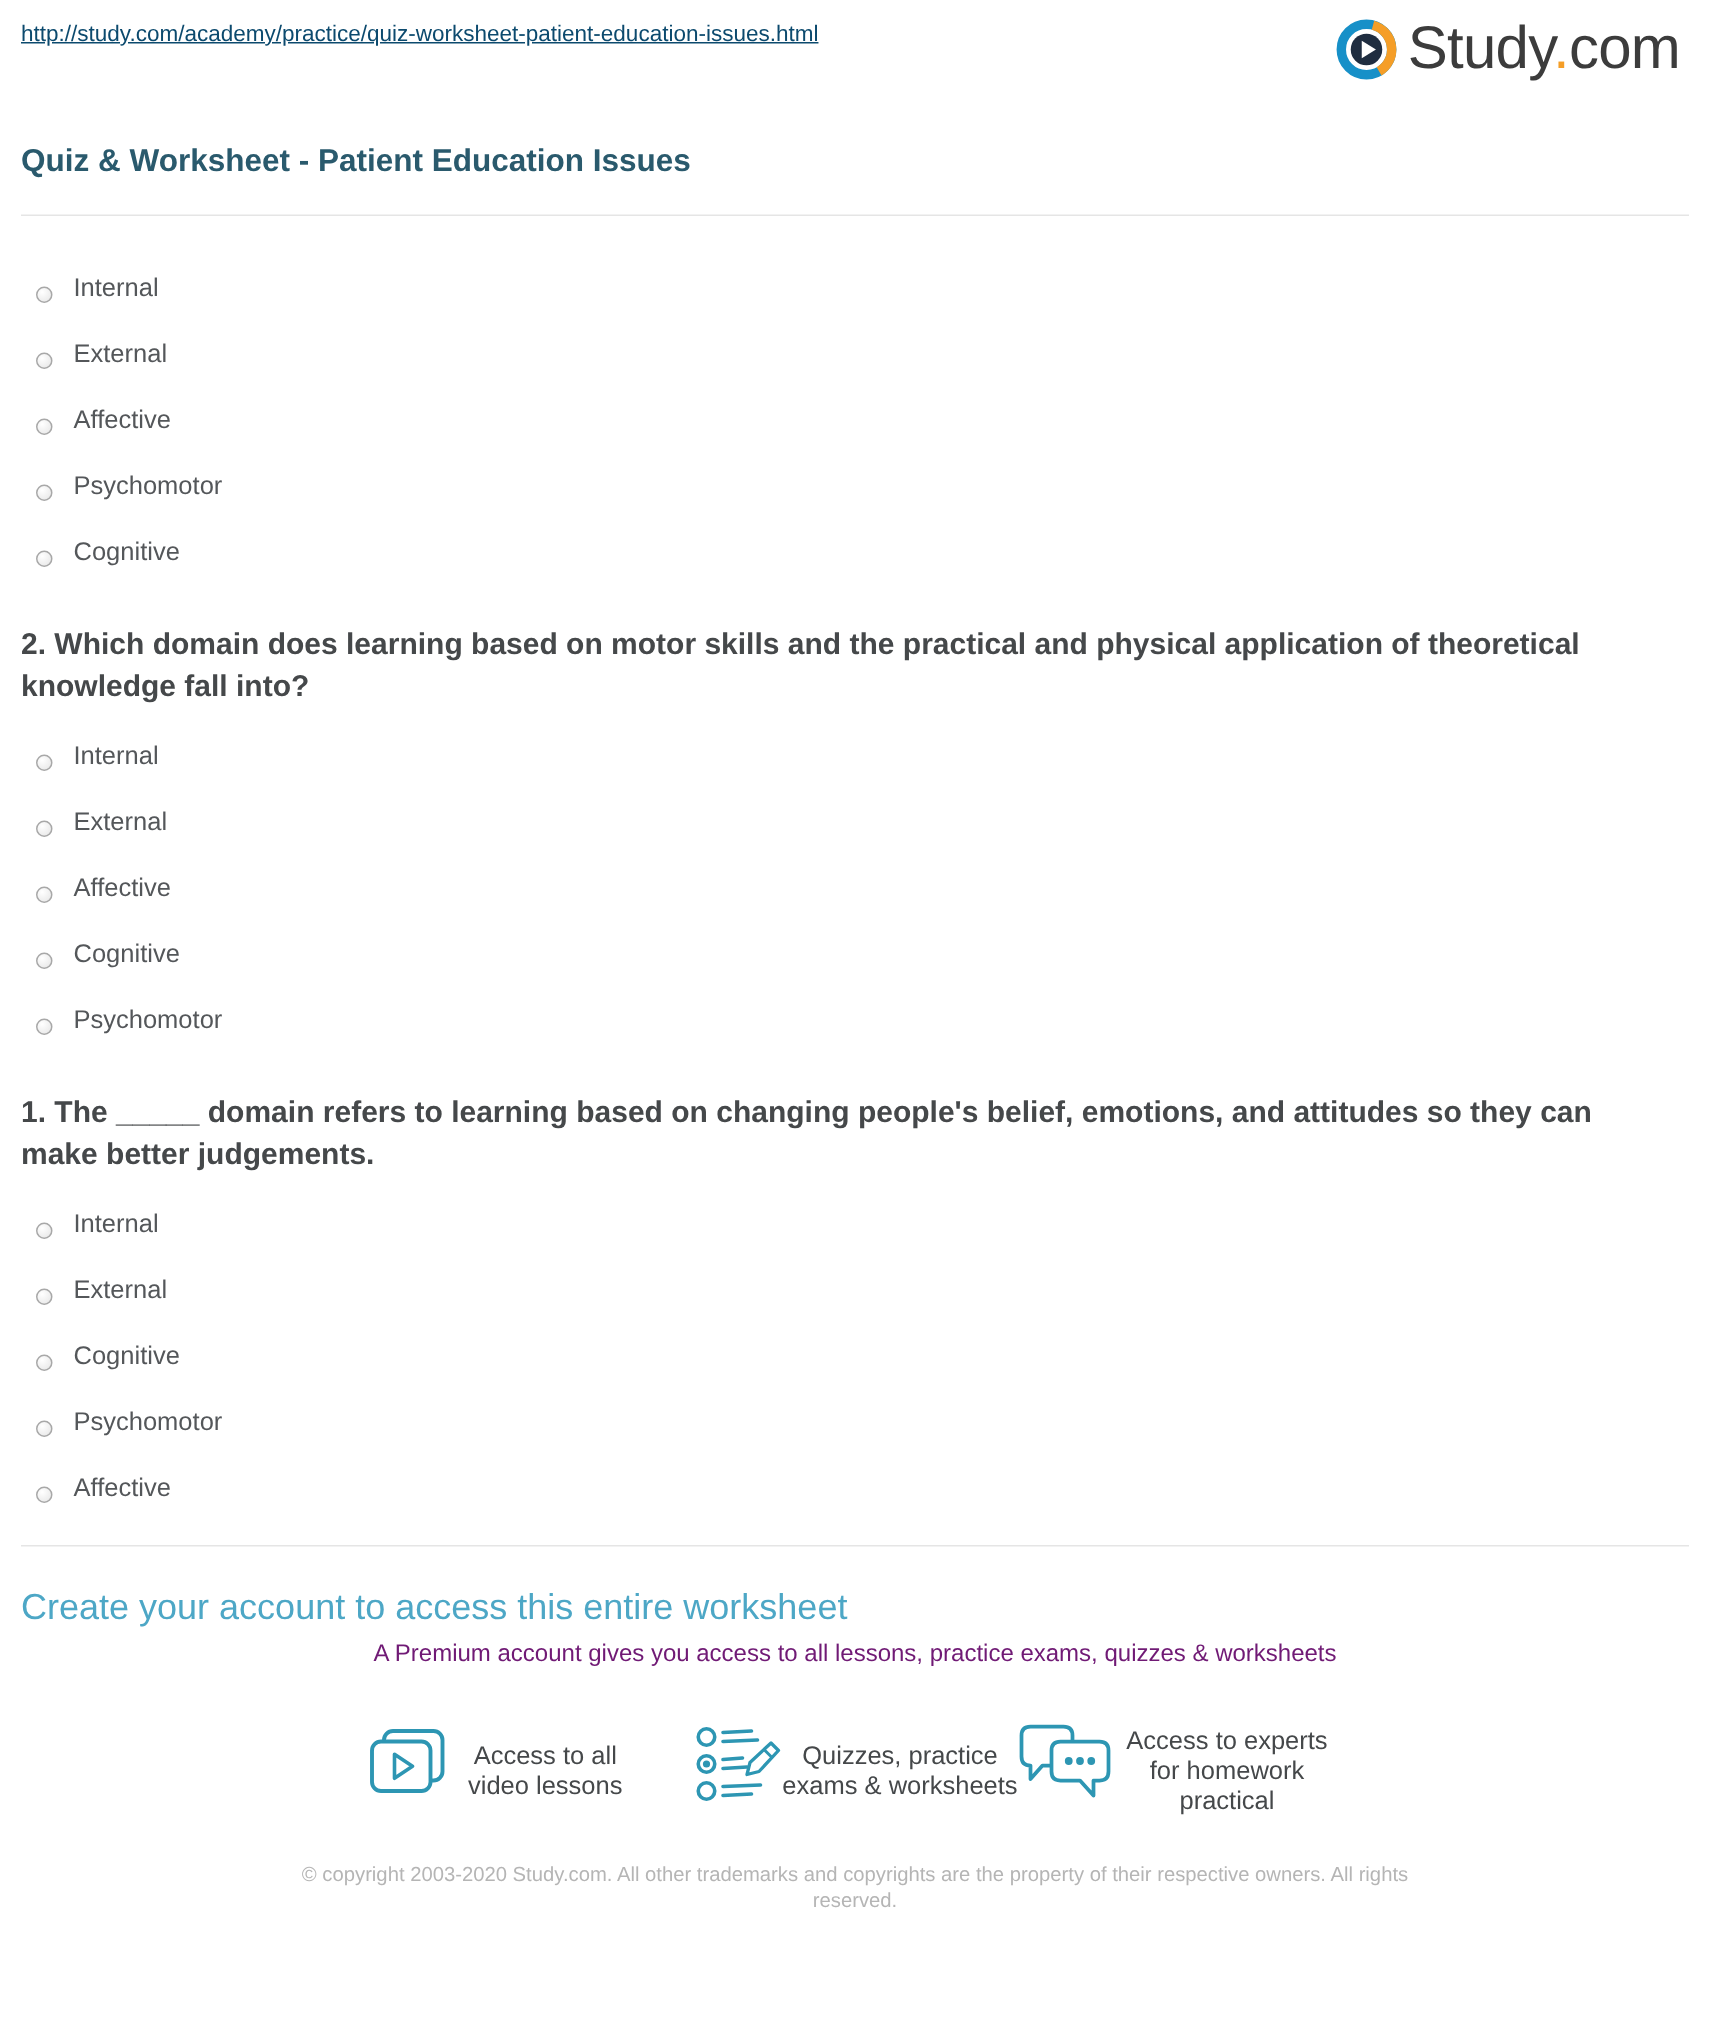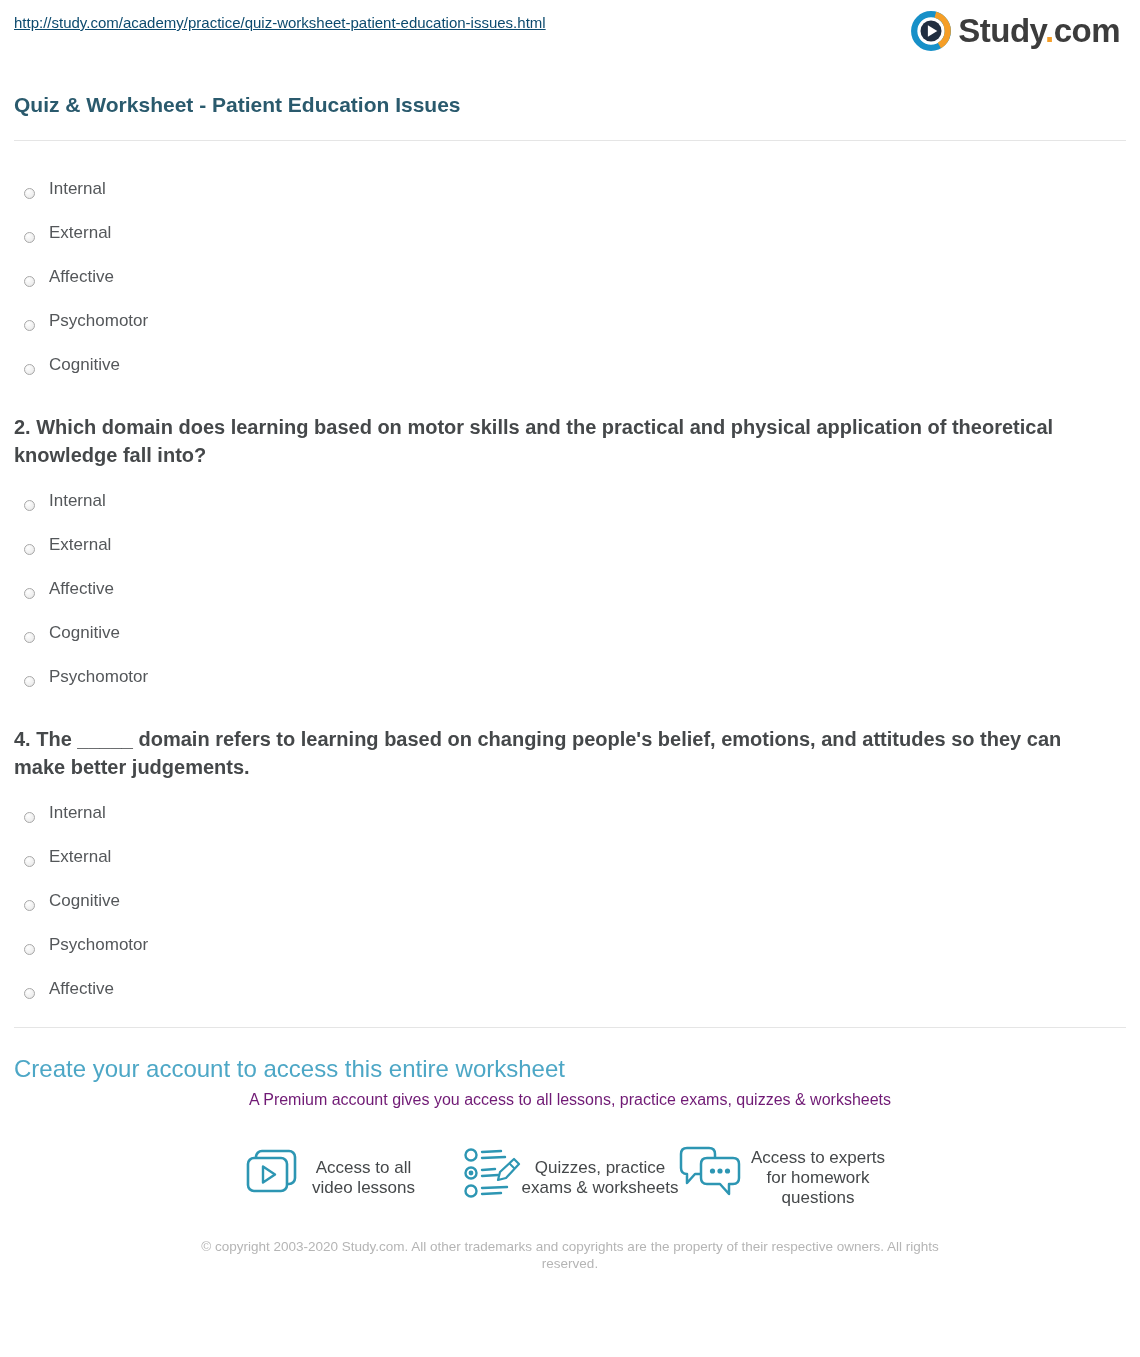--- a/index.html
+++ b/index.html
@@ -25,22 +25,22 @@
     text-decoration: underline;
   }
   .logo {
     display: flex;
     align-items: center;
     gap: 6px;
     text-decoration: none;
     padding-right: 6px;
   }
   .logo-text {
-    font-size: 33px;
-    font-weight: 700;
+    font-size: 40px;
+    font-weight: 400;
     color: #3c3c3c;
     letter-spacing: -0.5px;
   }
   .logo-dot { color: #f59e27; }
 
   
   .page-title {
     margin-top: 34px;
     font-size: 21px;
     font-weight: 700;
@@ -212,21 +212,21 @@
         <span class="option-label">Cognitive</span>
       </div>
       <div class="option-row">
         <span class="radio"></span>
         <span class="option-label">Psychomotor</span>
       </div>
     </div>
   </div>
 
   <div class="question">
-    <div class="question-text">4. The _____ domain refers to learning based on changing people's belief, emotions, and attitudes so they can make better judgements.</div>
+    <div class="question-text">1. The _____ domain refers to learning based on changing people's belief, emotions, and attitudes so they can make better judgements.</div>
     <div class="options">
       <div class="option-row">
         <span class="radio"></span>
         <span class="option-label">Internal</span>
       </div>
       <div class="option-row">
         <span class="radio"></span>
         <span class="option-label">External</span>
       </div>
       <div class="option-row">
@@ -284,20 +284,20 @@
     <div class="feature">
       <div class="feature-icon">
         <svg width="62" height="54" viewBox="0 0 62 54">
           <path d="M 8 2 L 30 2 Q 36 2 36 8 L 36 22 Q 36 28 30 28 L 16 28 L 8 37 L 8 28 Q 2 28 2 22 L 2 8 Q 2 2 8 2 Z" fill="none" stroke="#2d96b3" stroke-width="2.5" stroke-linejoin="round"></path>
           <path d="M 28 12 L 54 12 Q 60 12 60 18 L 60 32 Q 60 38 54 38 L 50 38 L 50 48 L 41 38 L 28 38 Q 22 38 22 32 L 22 18 Q 22 12 28 12 Z" fill="#ffffff" stroke="#2d96b3" stroke-width="2.5" stroke-linejoin="round"></path>
           <circle cx="33.5" cy="25" r="2.6" fill="#2d96b3"></circle>
           <circle cx="41" cy="25" r="2.6" fill="#2d96b3"></circle>
           <circle cx="48.5" cy="25" r="2.6" fill="#2d96b3"></circle>
         </svg>
       </div>
-      <div class="feature-label">Access to experts for homework questions</div>
+      <div class="feature-label">Access to experts for homework practical</div>
     </div>
 
   </div>
 
   <div class="copyright">© copyright 2003-2020 Study.com. All other trademarks and copyrights are the property of their respective owners. All rights reserved.</div>
 
 </div>
 
 </body></html>

